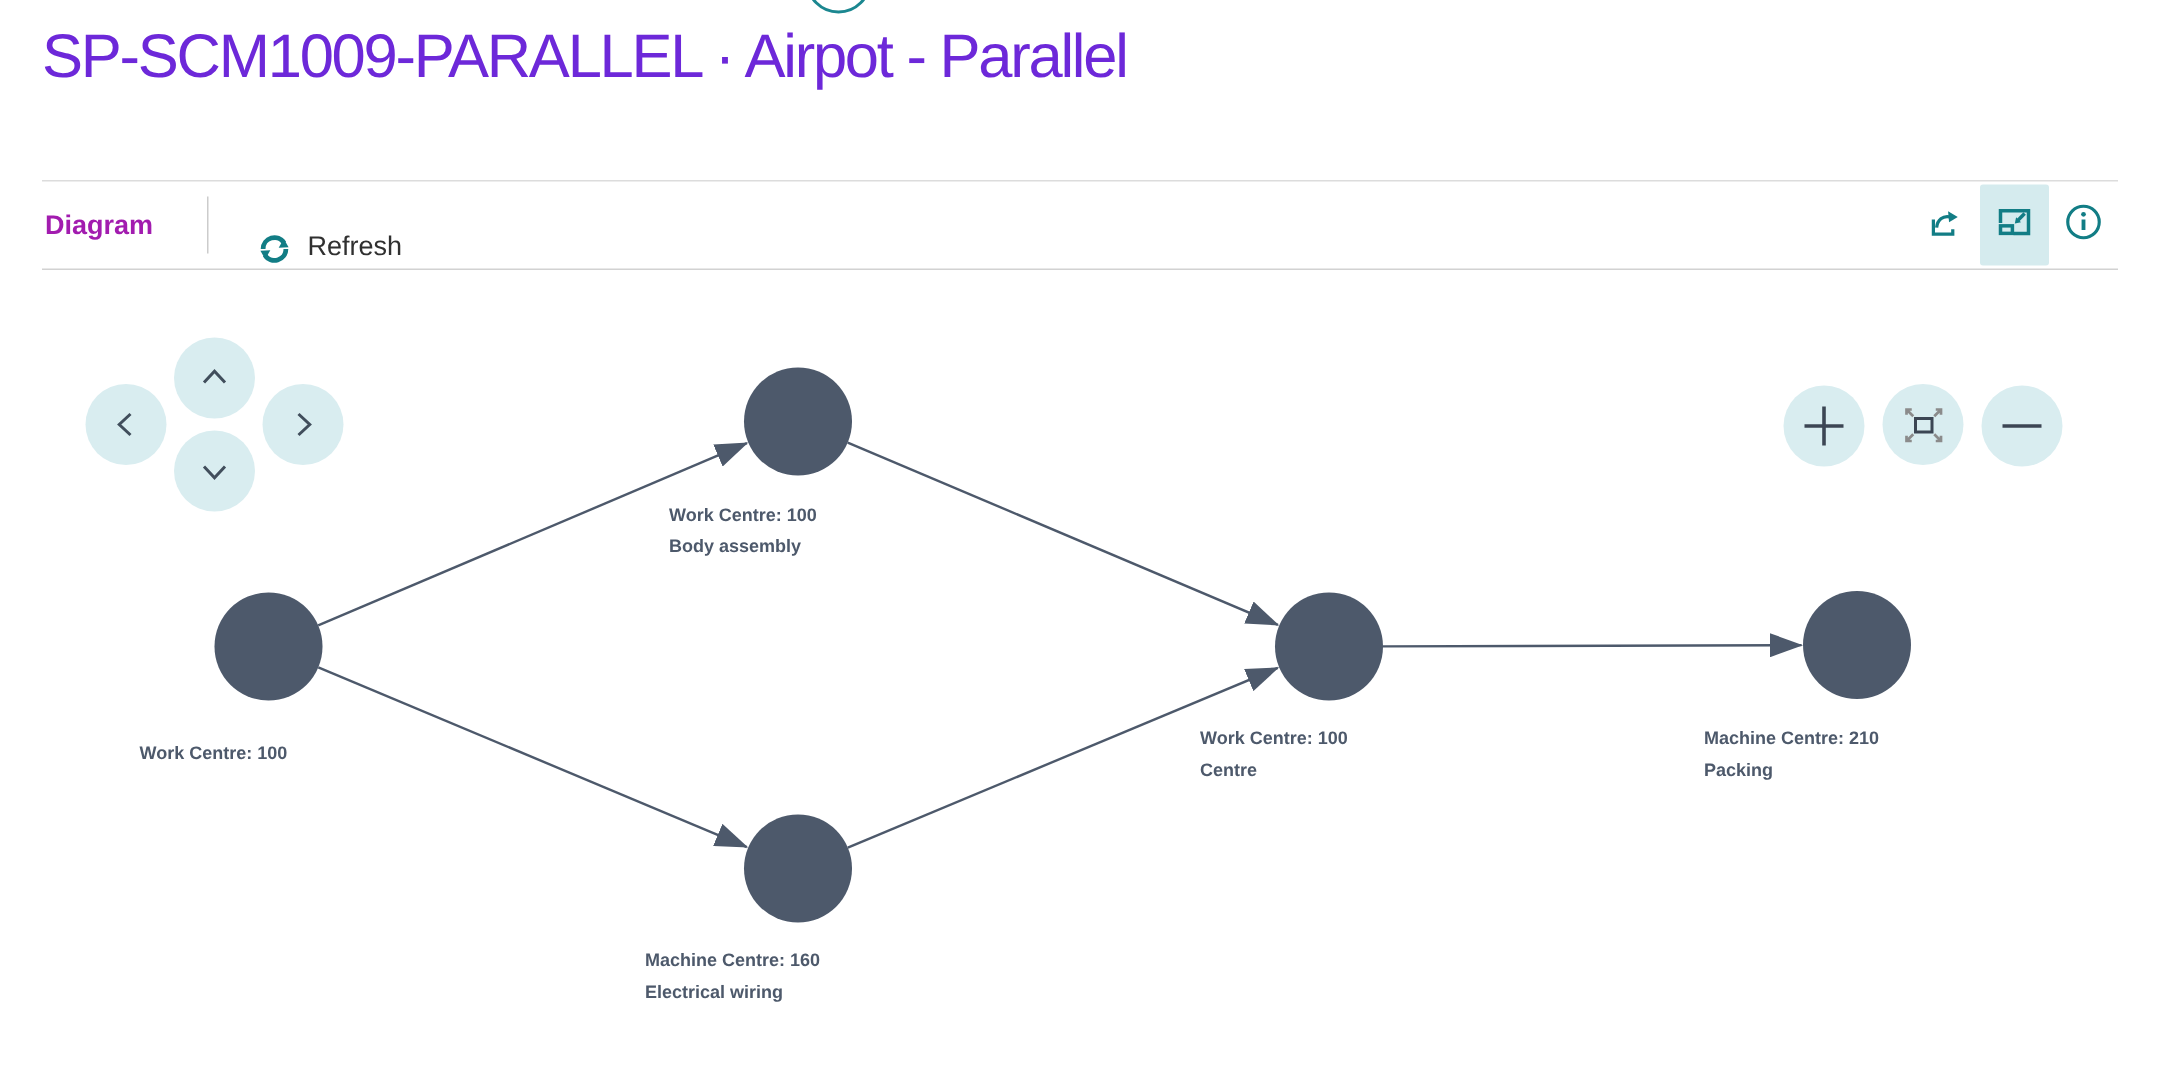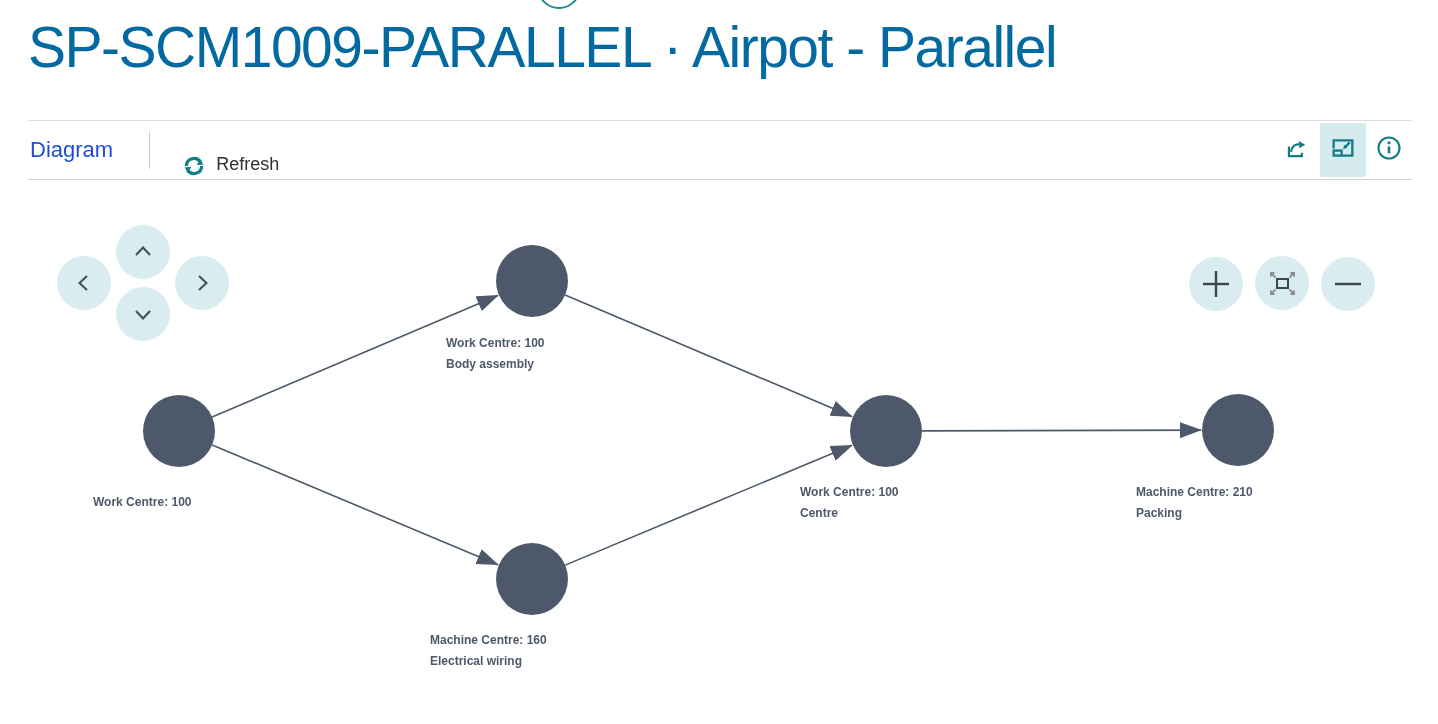--- a/index.html
+++ b/index.html
@@ -13,32 +13,32 @@
 
   
   .clipped-circle {
     position:absolute; left:537px; top:-35px; width:40px; height:40px;
     border:2px solid #1b8790; border-radius:50%; background:#fff;
   }
 
   
   .page-title {
     position:absolute; left:28px; top:14px; width:1380px;
-    font-size:57px; font-weight:300; letter-spacing:-1.5px; color:#0369a1;
+    font-size:41px; font-weight:300; letter-spacing:-1.5px; color:#6d28d9;
     white-space:nowrap;
   }
 
   
   .toolbar {
     position:absolute; left:28px; right:26px; top:120px; height:58px;
     border-top:1px solid #dcdcdc; border-bottom:1px solid #d2d2d2;
     display:flex; align-items:center;
   }
   .tab-label {
-    font-size:22px; font-weight:normal; color:#1d4ed8; margin-left:2px;
+    font-size:18px; font-weight:bold; color:#a21caf; margin-left:2px;
     cursor:pointer; white-space:nowrap;
   }
   .v-divider { width:1px; height:38px; background:#cccccc; margin:0 32px 0 36px; }
   .refresh-btn {
     display:flex; align-items:flex-start; gap:10px; cursor:pointer;
     font-size:18px; color:#303030;margin-top:36px;
   }
   .toolbar-spacer { flex:1; }
   .icon-btn {
     width:46px; height:54px; display:flex; align-items:center; justify-content:center;

